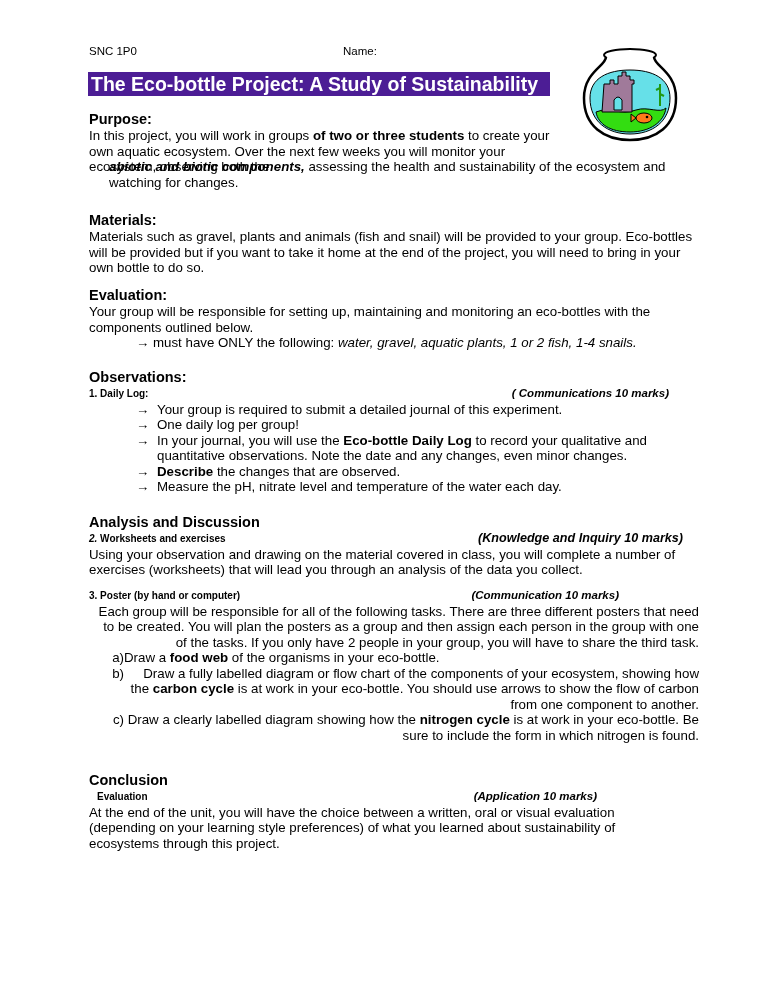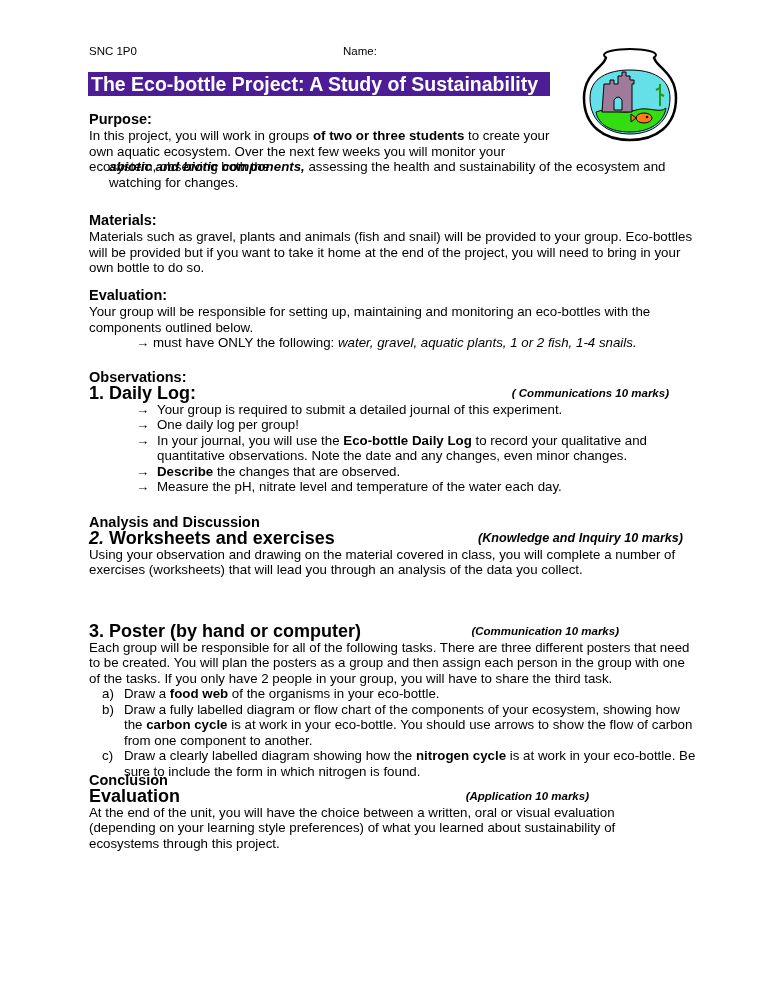--- a/index.html
+++ b/index.html
@@ -7,21 +7,21 @@
          font-family: "Liberation Sans", sans-serif; color: #000; font-size: 13.3px; line-height: 15.5px; }
   .hdr { position: absolute; top: 44px; left: 89px; font-size: 11.5px; }
   .hdr-name { position: absolute; top: 44px; left: 343px; font-size: 11.5px; }
   .title { position: absolute; top: 72px; left: 88px; background: #4c1d95; color: #fff;
            font-weight: bold; font-size: 19.5px; line-height: 22px; padding: 1px 12px 1px 3px; white-space: nowrap; }
   .bowl { position: absolute; left: 580px; top: 46px; width: 100px; height: 96px; }
   h2 { font-size: 14.5px; font-weight: bold; margin: 0; line-height: 17px; }
   .sec { position: absolute; left: 89px; width: 610px; }
   p { margin: 0; }
   .row { display: flex; justify-content: space-between; }
-  .sub { font-weight: bold; font-size: 18px; }
+  .sub { font-weight: bold; font-size: 10px; }
   .marks { font-weight: bold; font-style: italic; font-size: 11.5px; }
   .arrow-list { margin: 0; padding: 0; list-style: none; }
   .arrow-list li { display: flex; padding-left: 47px; }
   .arrow-list li .ar { width: 21px; flex-shrink: 0; }
   .alpha-list { margin: 0; padding: 0; list-style: none; }
   .alpha-list li { display: flex; padding-left: 13px; }
   .alpha-list li .lt { width: 22px; flex-shrink: 0; }
 </style>
 </head>
 <body>
@@ -100,21 +100,21 @@
 
 <div class="sec" style="top:514px;">
   <h2>Analysis and Discussion</h2>
   <div class="row">
     <span class="sub"><i>2.</i><span>  Worksheets and exercises</span></span>
     <span class="marks" style="margin-right:16px;font-size:12.6px;">(Knowledge and Inquiry  10 marks)</span>
   </div>
   <p>Using your observation and drawing on the material covered in class, you will complete a number of exercises (worksheets) that will lead you through an analysis of the data you collect.</p>
 </div>
 
-<div class="sec" style="top:624px;">
+<div class="sec" style="top:588px;text-align:right;">
   <div class="row" style="width:530px;">
     <span class="sub">3.  Poster (by hand or computer)</span>
     <span class="marks">(Communication  10 marks)</span>
   </div>
   <p>Each group will be responsible for all of the following tasks.  There are three different posters that need to be created.  You will plan the posters as a group and then assign each person in the group with one of the tasks.  If you only have 2 people in your group, you will have to share the third task.</p>
   <ul class="alpha-list">
     <li>
         <span class="lt">a)</span>
         <span><span>Draw a </span><b>food web</b><span> of the organisms in your eco-bottle.</span></span>
       </li>
@@ -124,18 +124,18 @@
       </li>
     <li>
         <span class="lt">c)</span>
         <span><span>Draw a clearly labelled diagram showing how the </span><b>nitrogen cycle</b><span> is at work in your eco-bottle.  Be sure to include the form in which nitrogen is found.</span></span>
       </li>
   </ul>
 </div>
 
 <div class="sec" style="top:772px;">
   <h2>Conclusion</h2>
-  <div class="row" style="width:500px;">
+  <div class="row" style="width:500px;margin-left:8px;">
     <span class="sub">Evaluation</span>
     <span class="marks">(Application  10 marks)</span>
   </div>
   <p style="width:570px;">At the end of the unit, you will have the choice between a written, oral or visual evaluation (depending on your learning style preferences) of what you learned about sustainability of ecosystems through this project.</p>
 </div>
 
 </body></html>

